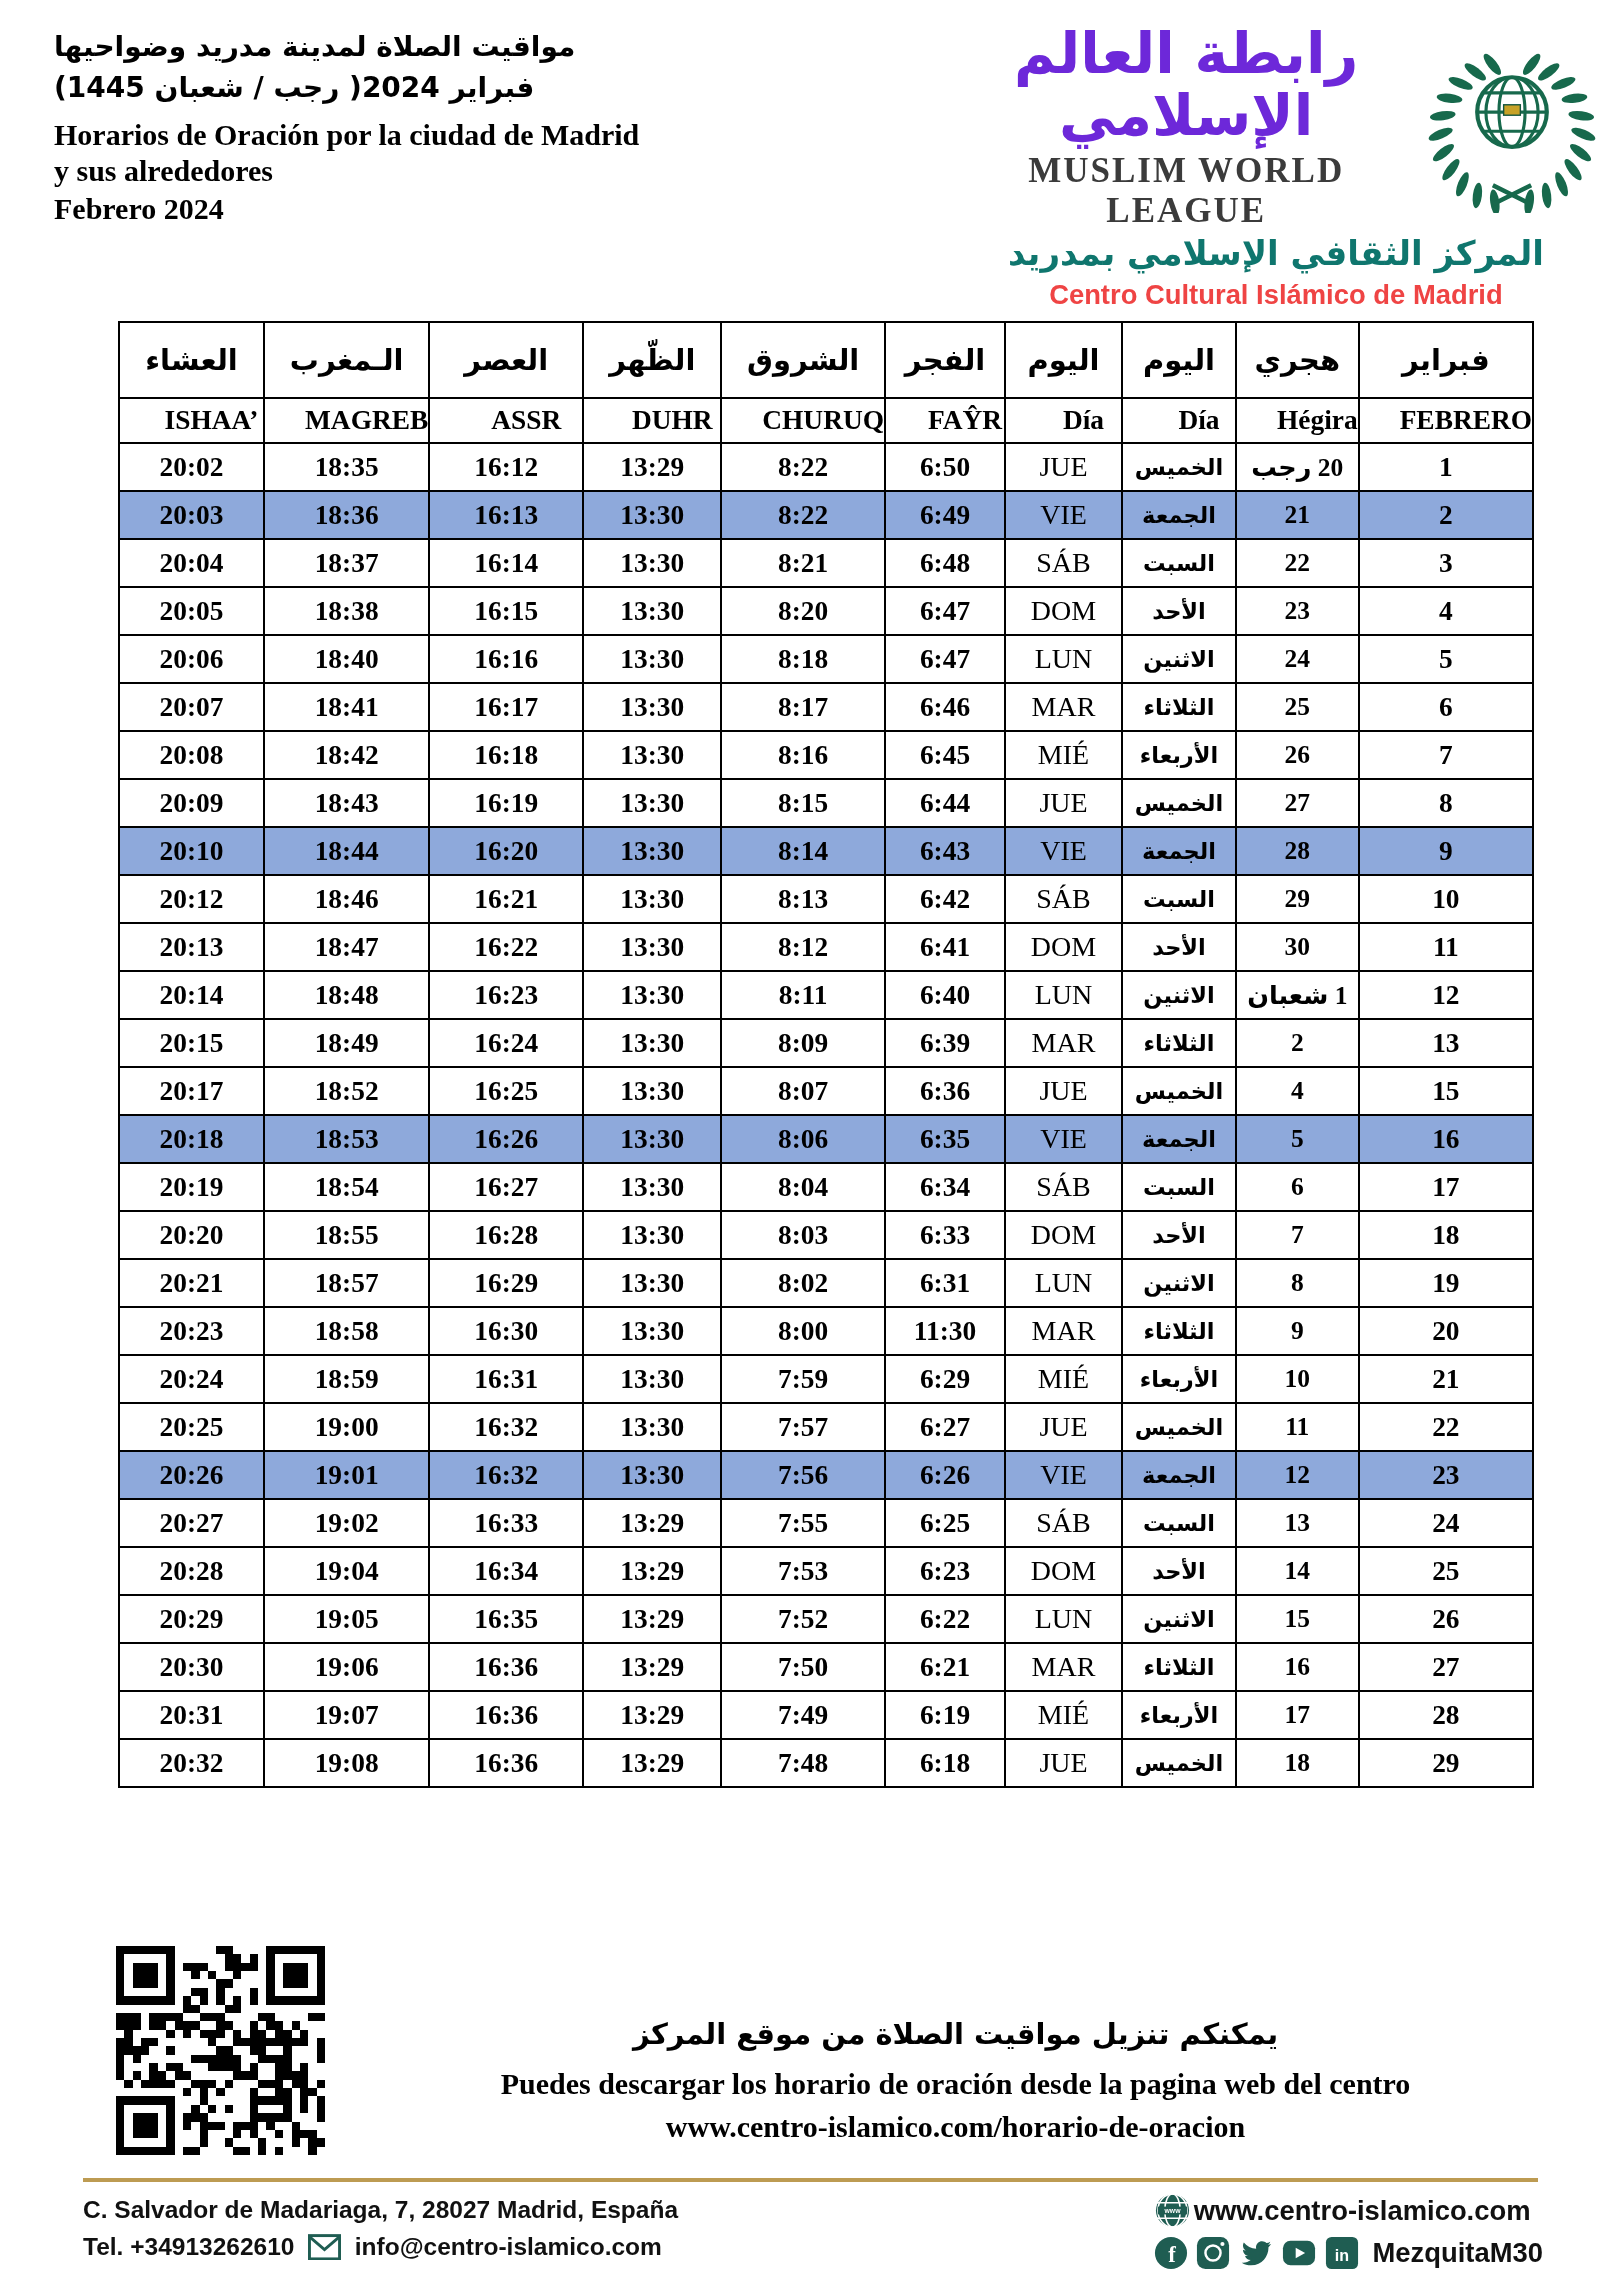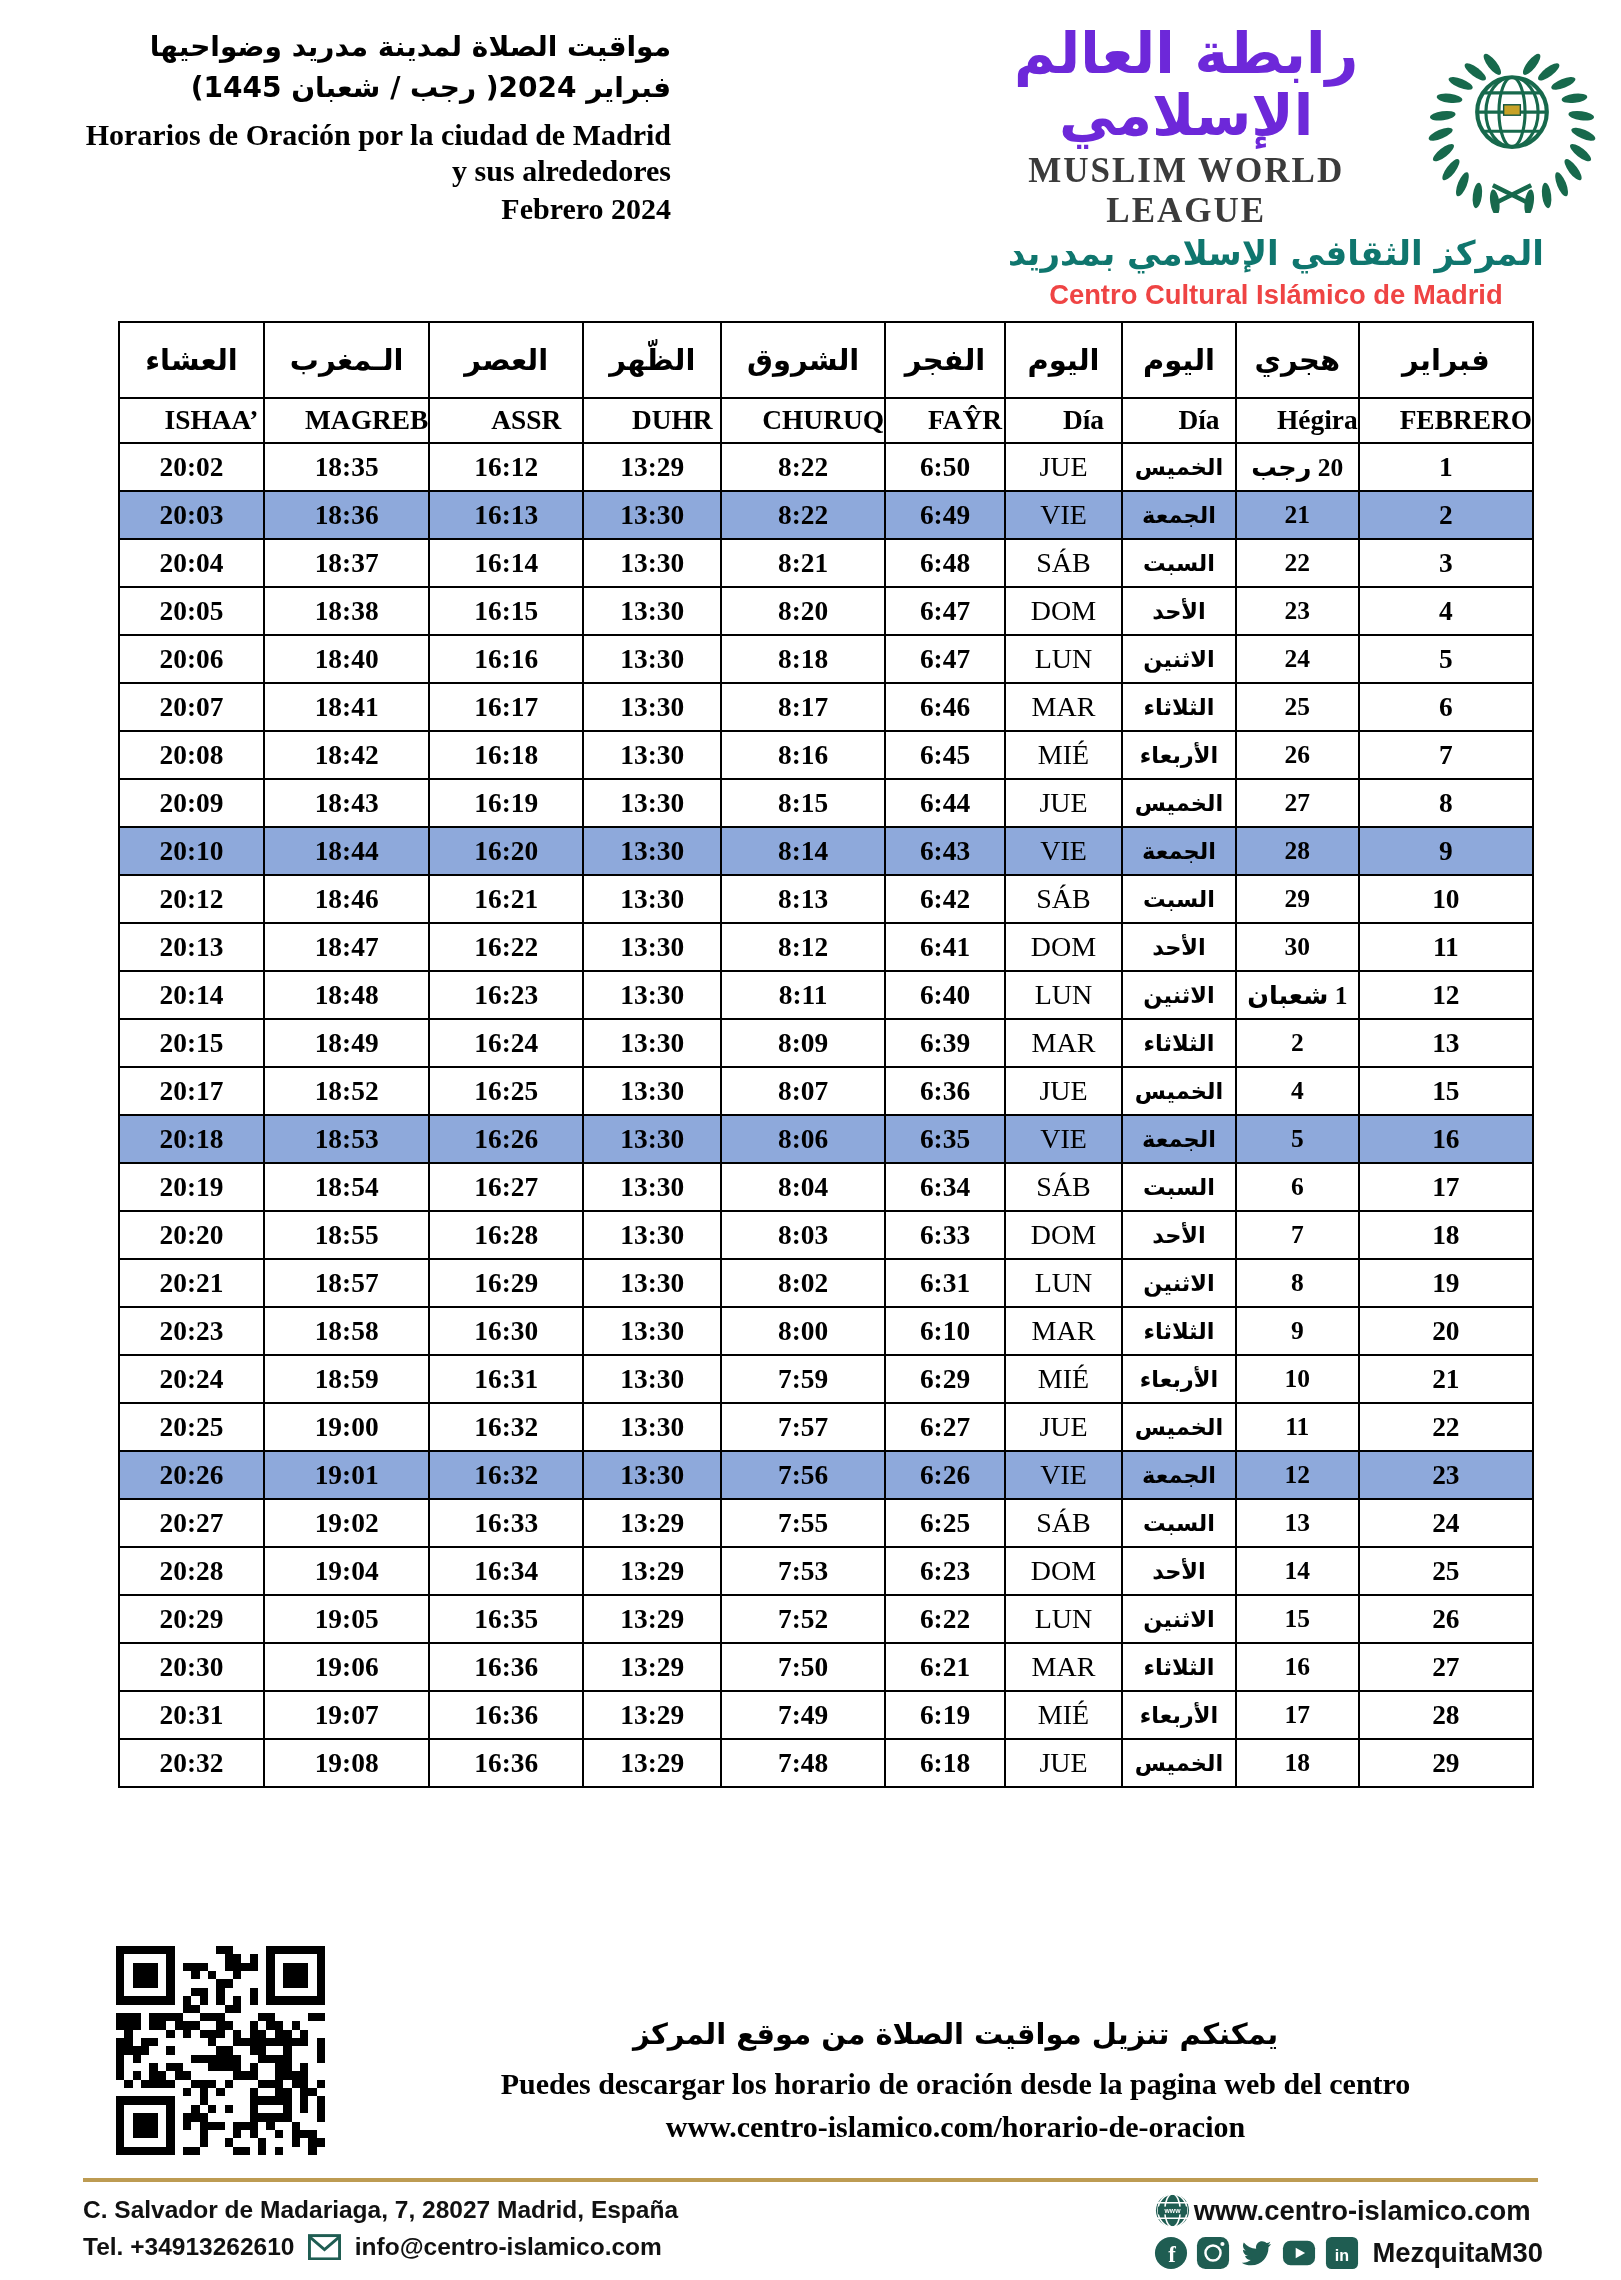--- a/index.html
+++ b/index.html
@@ -1,20 +1,20 @@
 <!DOCTYPE html>
 <html lang="es"><head>
 <meta charset="utf-8">
 <style>
   html,body{margin:0;padding:0;background:#e8e8e8;}
   .page{position:relative;width:1621px;height:2281px;background:#ffffff;margin:0 auto;
         font-family:"Liberation Serif",serif;color:#000;overflow:hidden;}
 
   
-  .title-block{position:absolute;left:54px;top:27.4px;width:617px;text-align:right;}
+  .title-block{position:absolute;left:54px;top:27.4px;width:617px;text-align:left;}
   .t-ar{font-family:"DejaVu Sans",sans-serif;font-weight:bold;font-size:28px;line-height:1.45;direction:rtl;}
   .t-es1{font-weight:bold;font-size:30px;margin-top:9.8px;}
   .t-es2,.t-es3{font-weight:bold;font-size:30px;line-height:1.25;}
 
   .logo-block{position:absolute;right:21.6px;top:21.6px;width:647px;text-align:center;}
   .logo-row{display:flex;align-items:center;justify-content:flex-end;gap:13.7px;}
   .logo-texts{width:451px;}
   .calligraphy{font-family:"DejaVu Sans",sans-serif;font-weight:bold;font-size:57px;color:#6d28d9;
                direction:rtl;line-height:1.1;}
   .mwl{font-weight:bold;font-size:35px;color:#3b3b3b;letter-spacing:2px;margin-top:3.9px;
@@ -377,21 +377,21 @@
           <td class="c7" dir="rtl">الاثنين</td>
           <td class="c8" dir="rtl">8</td>
           <td class="c9">19</td>
         </tr>
         <tr>
           <td class="c0">20:23</td>
           <td class="c1">18:58</td>
           <td class="c2">16:30</td>
           <td class="c3">13:30</td>
           <td class="c4">8:00</td>
-          <td class="c5">6:10</td>
+          <td class="c5">11:30</td>
           <td class="c6">MAR</td>
           <td class="c7" dir="rtl">الثلاثاء</td>
           <td class="c8" dir="rtl">9</td>
           <td class="c9">20</td>
         </tr>
         <tr>
           <td class="c0">20:24</td>
           <td class="c1">18:59</td>
           <td class="c2">16:31</td>
           <td class="c3">13:30</td>

